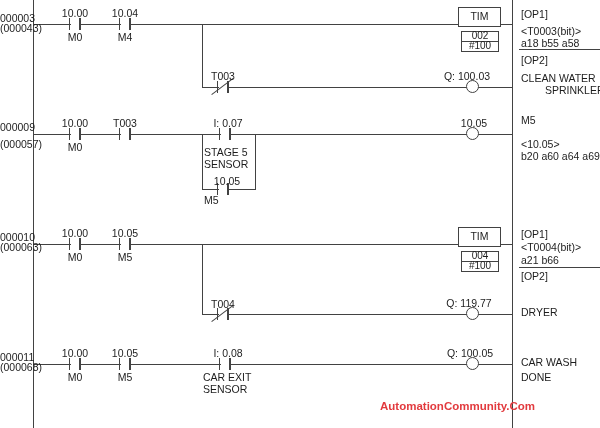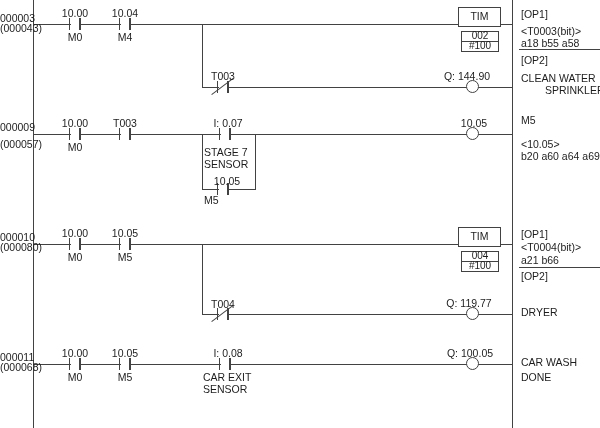--- a/index.html
+++ b/index.html
@@ -62,21 +62,21 @@
 
     <div class="contact" style="left:214px;top:80px">
       <span class="gap"></span>
       <span class="bl"></span>
       <span class="br"></span>
       <span class="sl"></span>
     </div>
     <div class="t tc" style="left:223px;top:71px">T003</div>
 
     <div class="coil" style="left:466px;top:80px"></div>
-    <div class="t tc" style="left:467px;top:71px">Q: 144.90</div>
+    <div class="t tc" style="left:467px;top:71px">Q: 100.03</div>
 
     <div class="t" style="left:521px;top:9px">[OP1]</div>
     <div class="t" style="left:521px;top:26px">&lt;T0003(bit)&gt;</div>
     <div class="t" style="left:521px;top:38px">a18 b55 a58</div>
     <div class="h" style="left:519px;top:49px;width:81px"></div>
     <div class="t" style="left:521px;top:55px">[OP2]</div>
     <div class="t" style="left:521px;top:73px">CLEAN WATER</div>
     <div class="t" style="left:545px;top:85px">SPRINKLER</div>
   </div>
 
@@ -103,21 +103,21 @@
       <span class="br"></span>
     </div>
     <div class="t tc" style="left:125px;top:118px">T003</div>
 
     <div class="contact" style="left:216px;top:127px">
       <span class="gap"></span>
       <span class="bl"></span>
       <span class="br"></span>
     </div>
     <div class="t tc" style="left:228px;top:118px">I: 0.07</div>
-    <div class="t" style="left:204px;top:147px">STAGE 7</div>
+    <div class="t" style="left:204px;top:147px">STAGE 5</div>
     <div class="t" style="left:204px;top:159px">SENSOR</div>
 
     <div class="contact" style="left:214px;top:182px">
       <span class="gap"></span>
       <span class="bl"></span>
       <span class="br"></span>
     </div>
     <div class="t tc" style="left:227px;top:176px">10.05</div>
     <div class="t" style="left:204px;top:195px">M5</div>
 
@@ -129,21 +129,21 @@
     <div class="t" style="left:521px;top:151px">b20 a60 a64 a69</div>
   </div>
 
   <div>
     <div class="h" style="left:33px;top:244px;width:425px"></div>
     <div class="h" style="left:501px;top:244px;width:11px"></div>
     <div class="v" style="left:202px;top:244px;height:71px"></div>
     <div class="h" style="left:202px;top:314px;width:310px"></div>
 
     <div class="num" style="top:232px">000010</div>
-    <div class="num" style="top:242px">(000080)</div>
+    <div class="num" style="top:242px">(000063)</div>
 
     <div class="contact" style="left:66px;top:237px">
       <span class="gap"></span>
       <span class="bl"></span>
       <span class="br"></span>
     </div>
     <div class="t tc" style="left:75px;top:228px">10.00</div>
     <div class="t tc" style="left:75px;top:252px">M0</div>
 
     <div class="contact" style="left:116px;top:237px">
@@ -208,14 +208,15 @@
     <div class="t" style="left:203px;top:372px">CAR EXIT</div>
     <div class="t" style="left:203px;top:384px">SENSOR</div>
 
     <div class="coil" style="left:466px;top:357px"></div>
     <div class="t tc" style="left:470px;top:348px">Q: 100.05</div>
 
     <div class="t" style="left:521px;top:357px">CAR WASH</div>
     <div class="t" style="left:521px;top:372px">DONE</div>
   </div>
 
+  <div class="wm">AutomationCommunity.Com</div>
 
 </div>
 
 </body></html>

